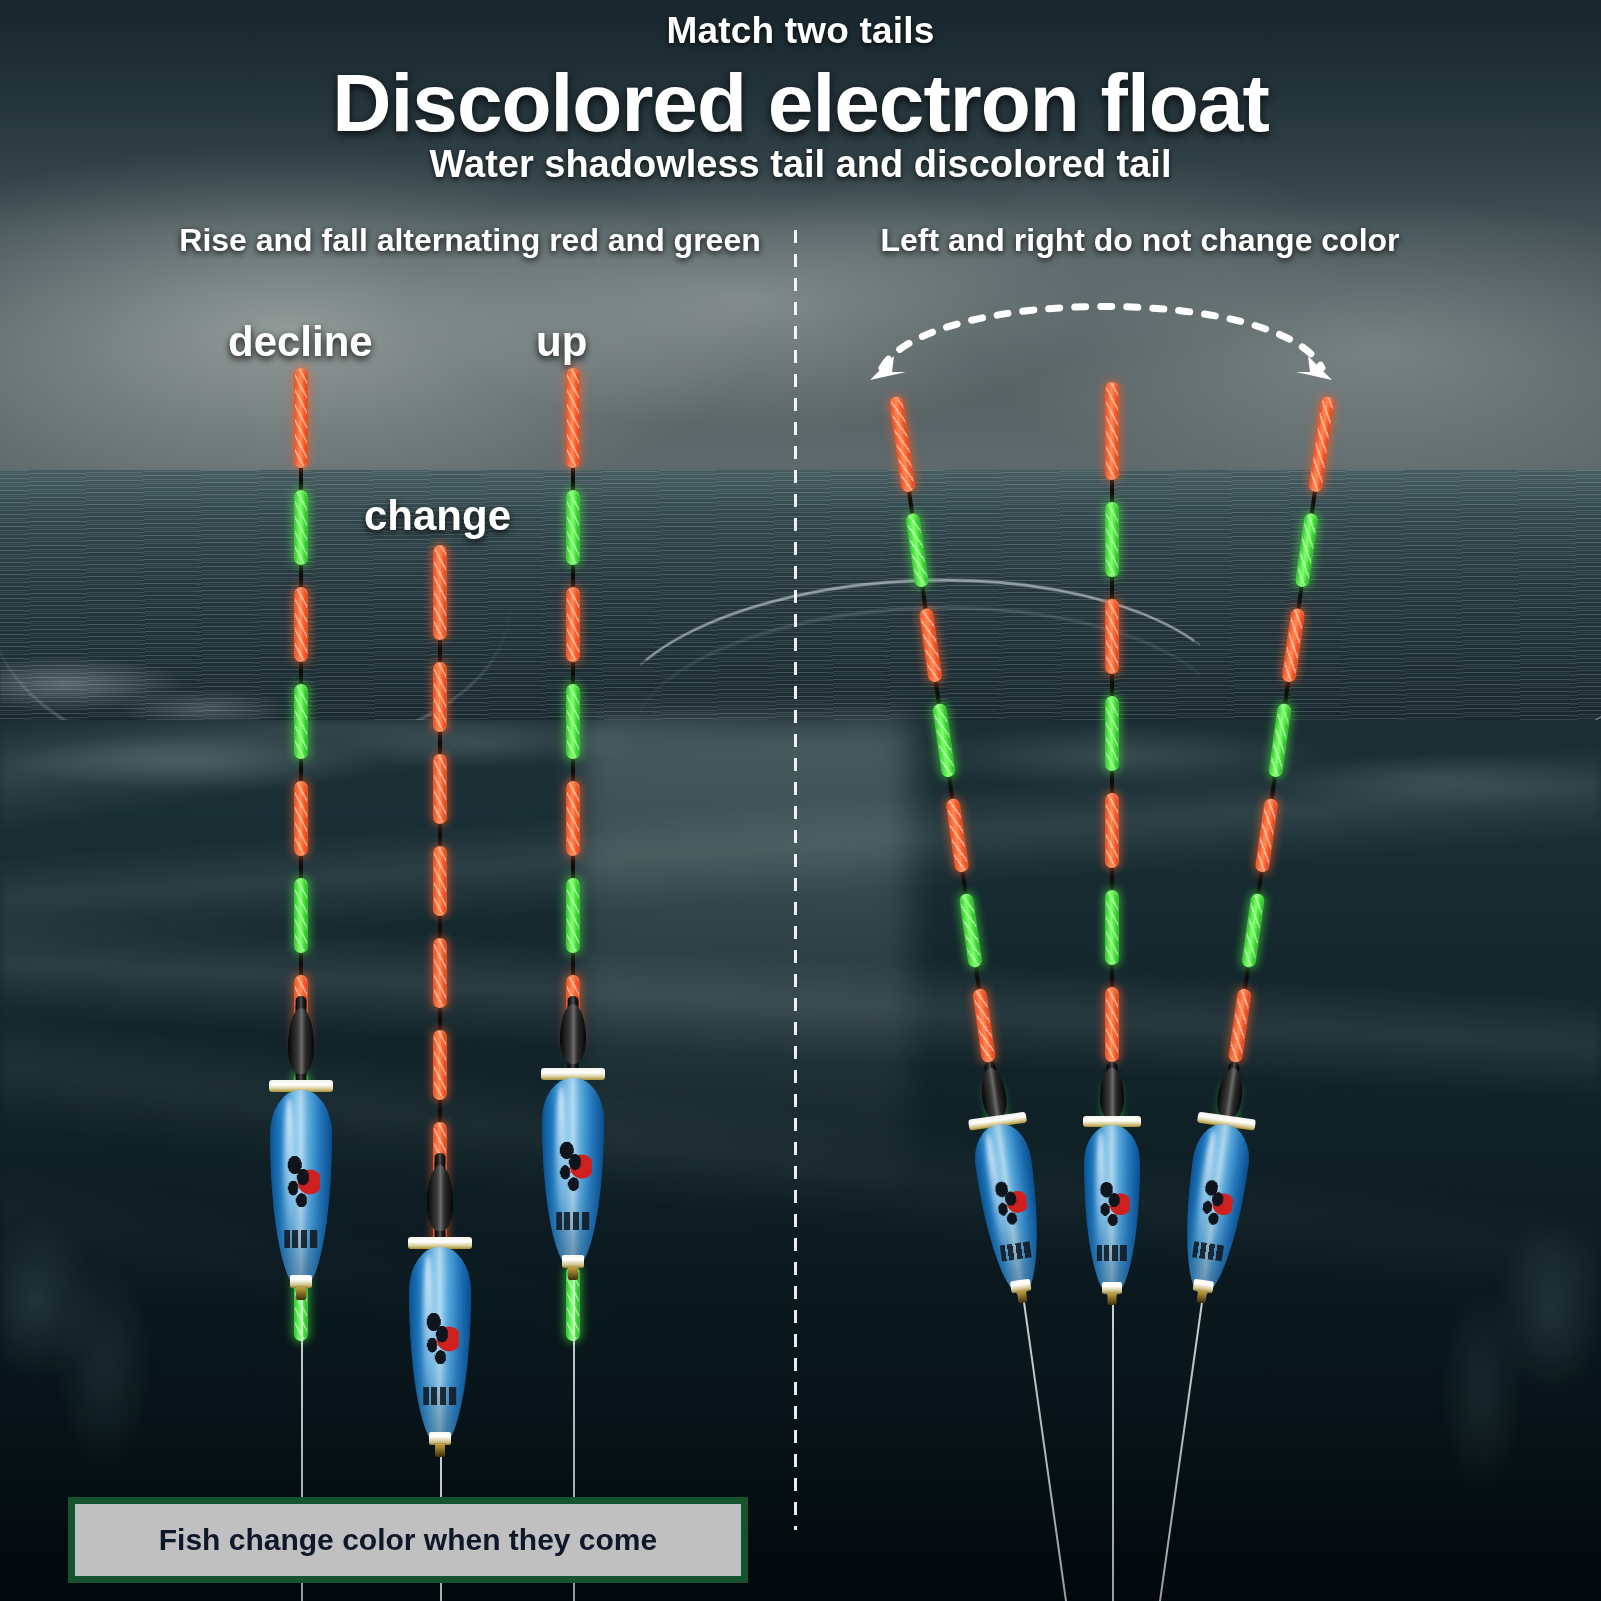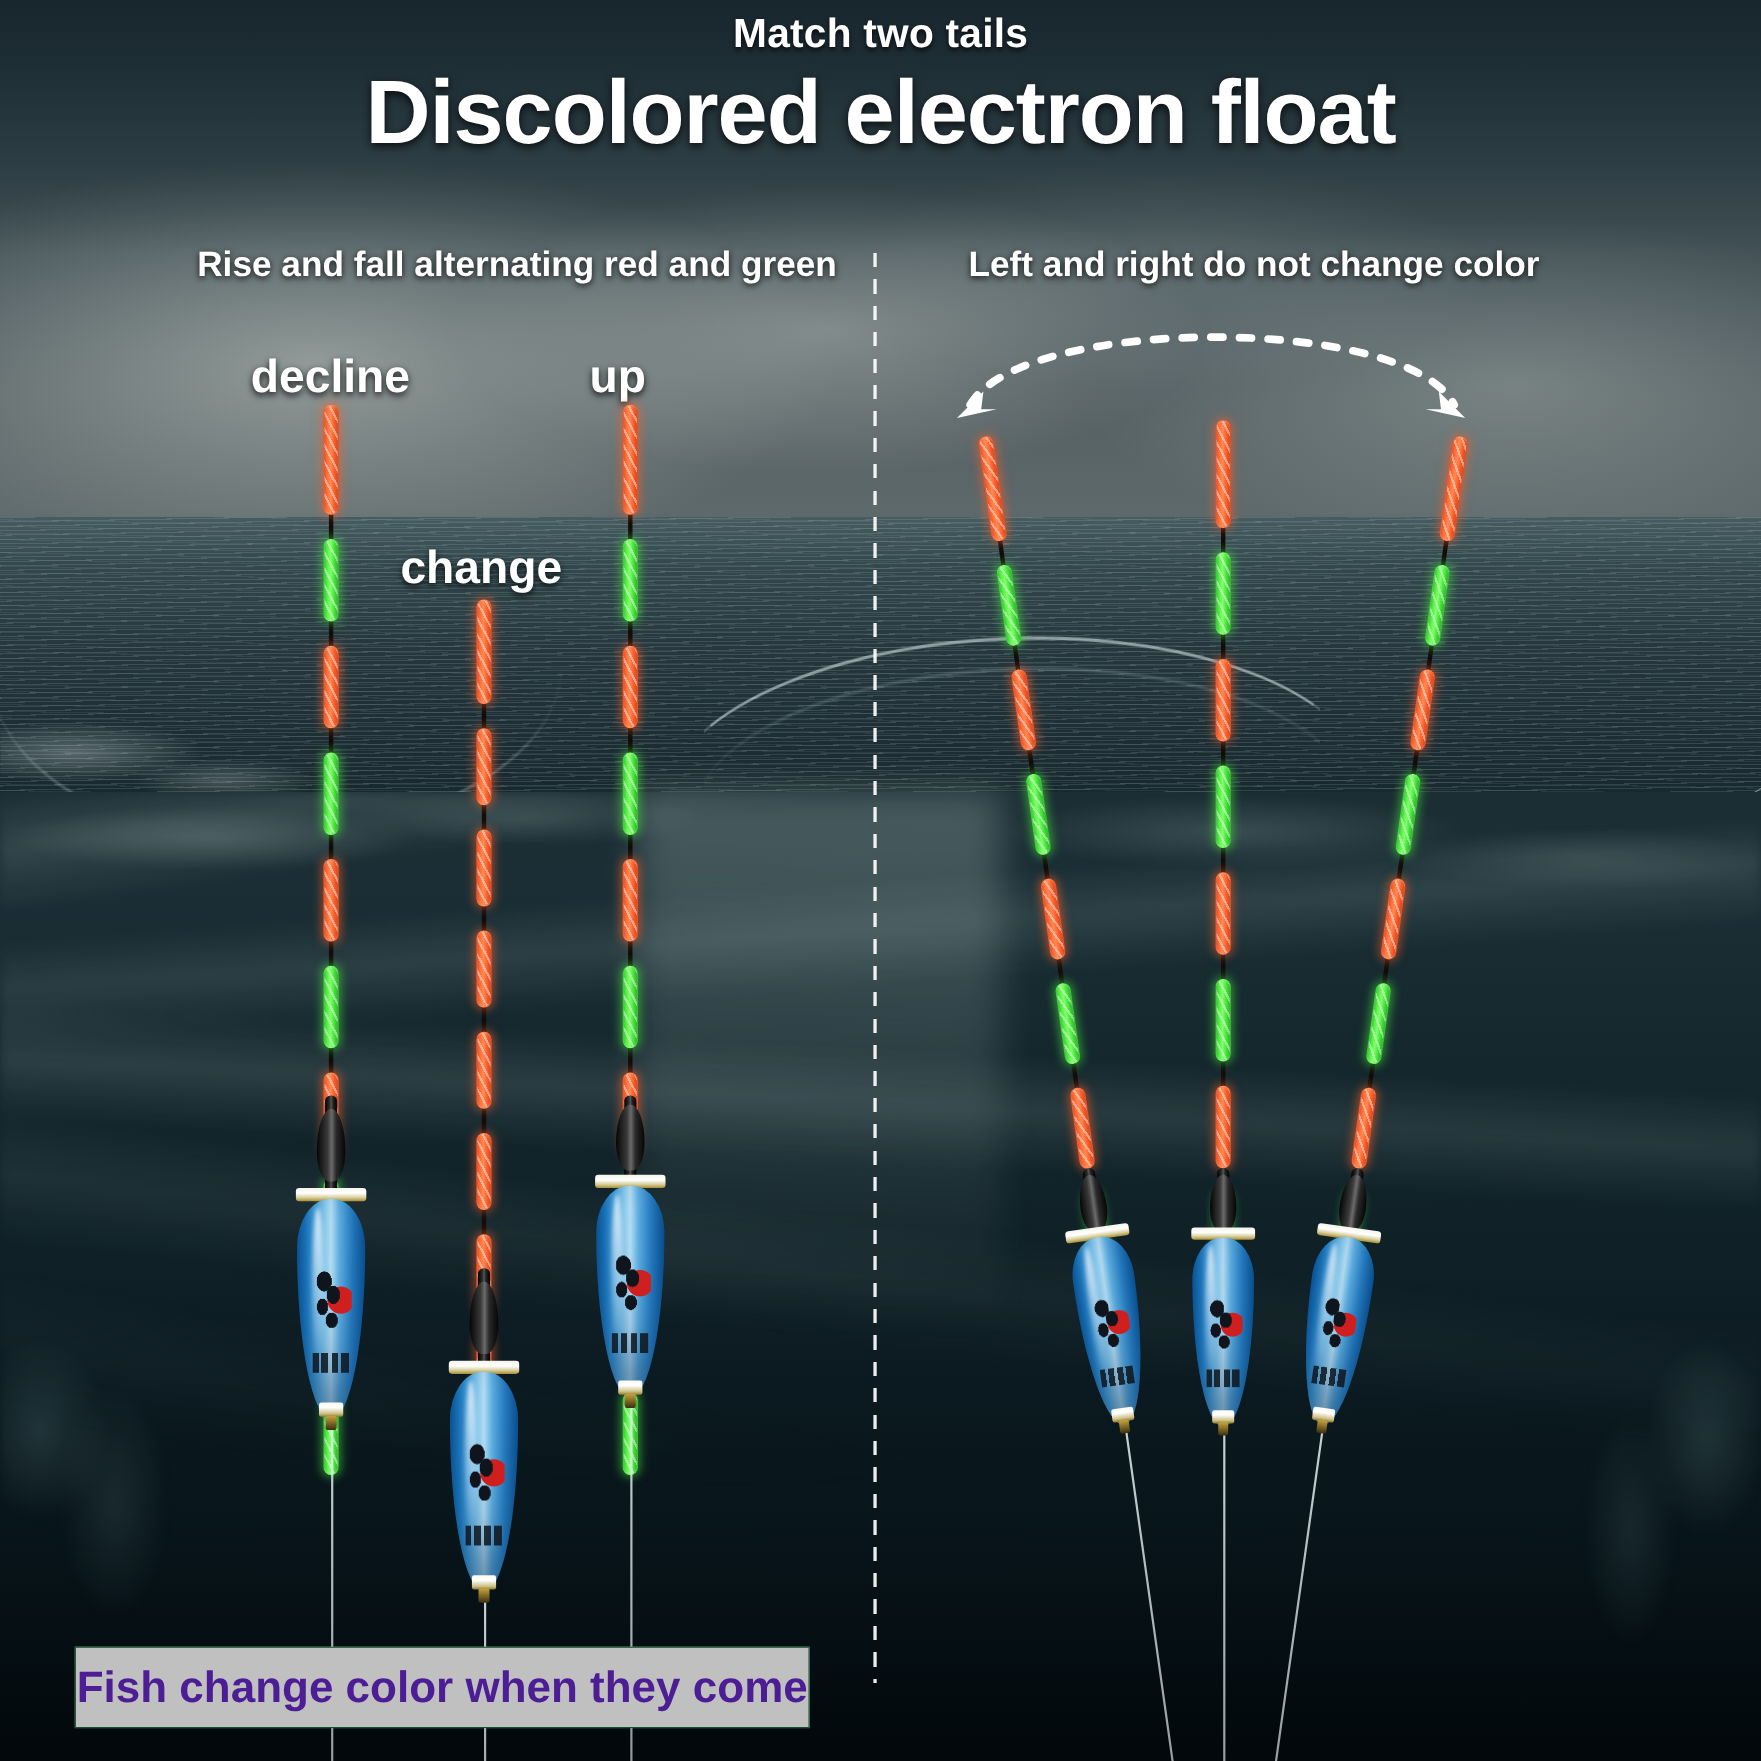--- a/index.html
+++ b/index.html
@@ -275,23 +275,23 @@
   .line{
     position:absolute;left:50%;transform-origin:50% 0;
     width:2px;
     background:linear-gradient(180deg,rgba(232,240,242,0.85),rgba(210,224,228,0.40));
   }
 
   
   .caption{
     position:absolute;top:1497px;height:72px;
     background:#c0c0c0;
-    border:1px solid #14532d;
+    border:7px solid #14532d;
     display:flex;align-items:center;justify-content:center;
-    color:#4c1d95;font-size:40px;font-weight:700;
+    color:#0f172a;font-size:30px;font-weight:700;
     z-index:40;
   }
   .caption.left{left:68px;width:666px;}
   .caption.right{left:848px;width:737px;}
 </style>
 </head>
 <body>
 
 <div id="stage">
 
@@ -309,20 +309,21 @@
   <div class="deep">
     <div class="deep-texture"></div>
     <div class="rays"></div>
     <div class="ray-bright"></div>
   </div>
   <div class="seaweed-left"></div>
   <div class="seaweed-right"></div>
 
   <div class="kicker">Match two tails</div>
   <div class="headline">Discolored electron float</div>
+  <div class="subhead">Water shadowless tail and discolored tail</div>
 
   <div class="panel-cap right">Left and right do not change color</div>
   <div class="panel-cap left">Rise and fall alternating red and green</div>
 
   <div class="divider"></div>
 
   <svg class="arc-arrow" viewBox="0 0 480 110">
     <path d="M 22,96 C 70,14 420,14 462,96" fill="none" stroke="#ffffff" stroke-width="7" stroke-linecap="round" stroke-dasharray="11 15"></path>
     <polygon points="10,108 34,84 32,100 46,100" fill="#ffffff"></polygon>
     <polygon points="472,108 448,84 450,100 436,100" fill="#ffffff"></polygon>

